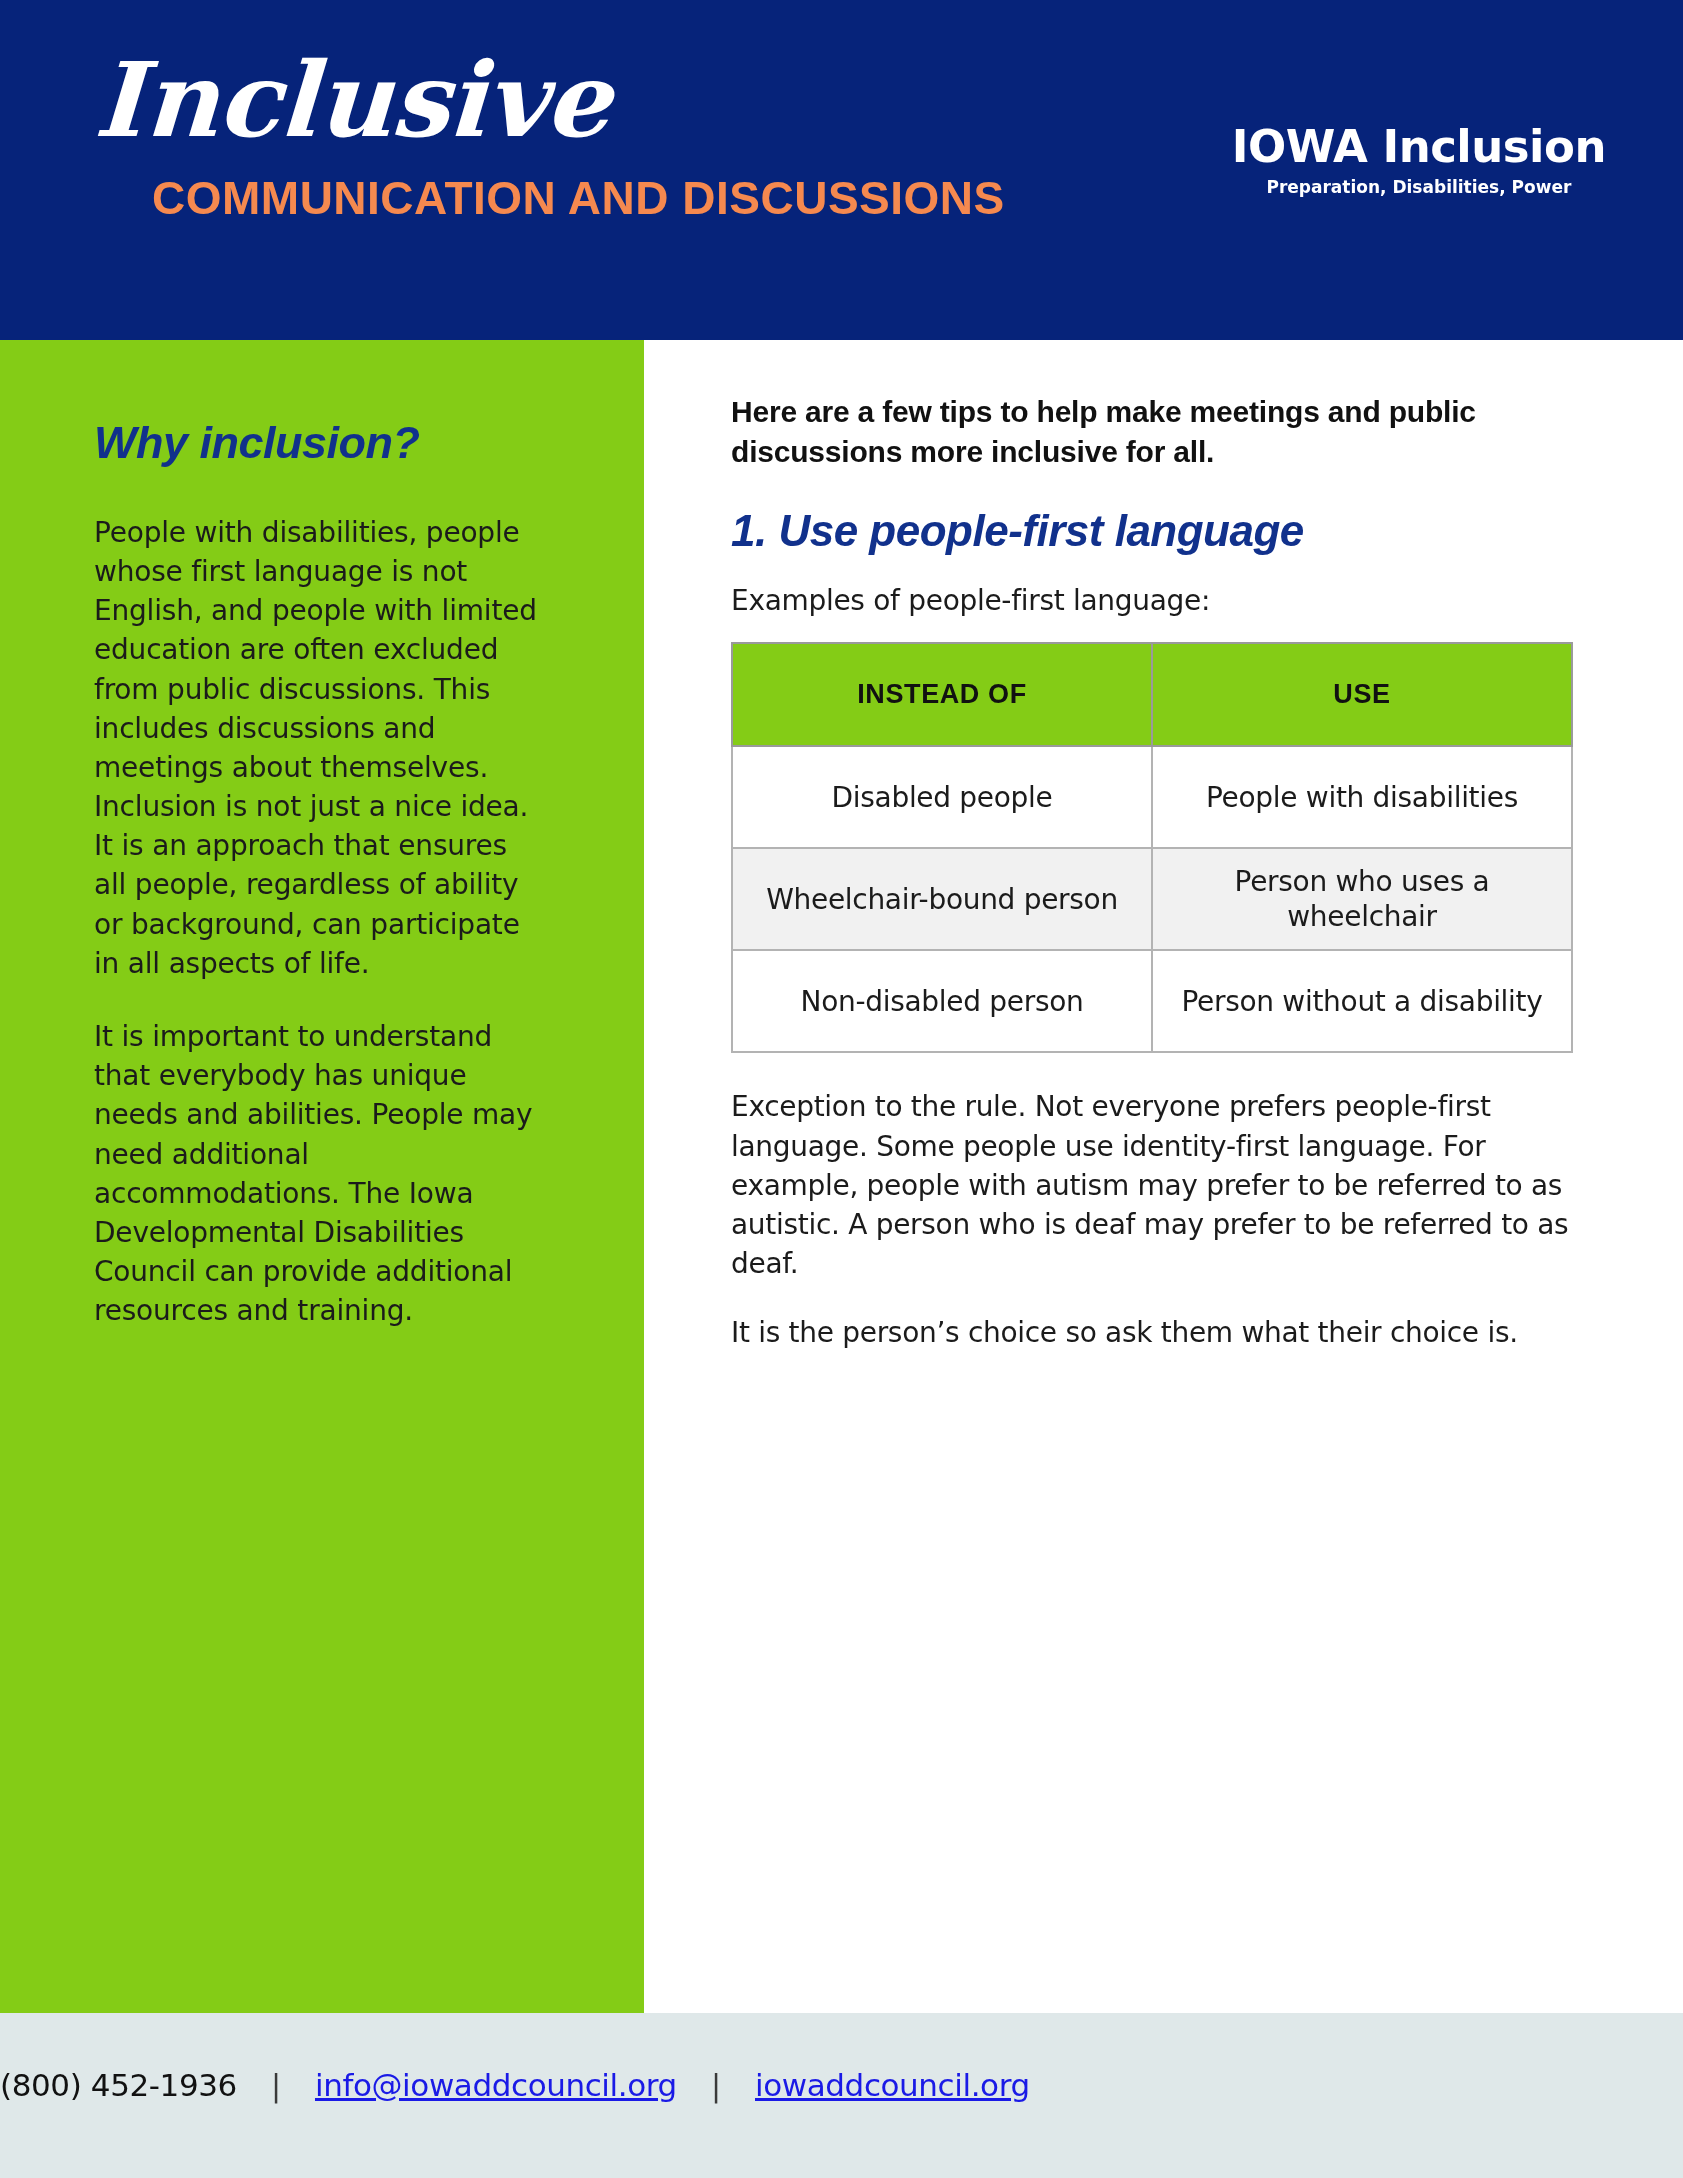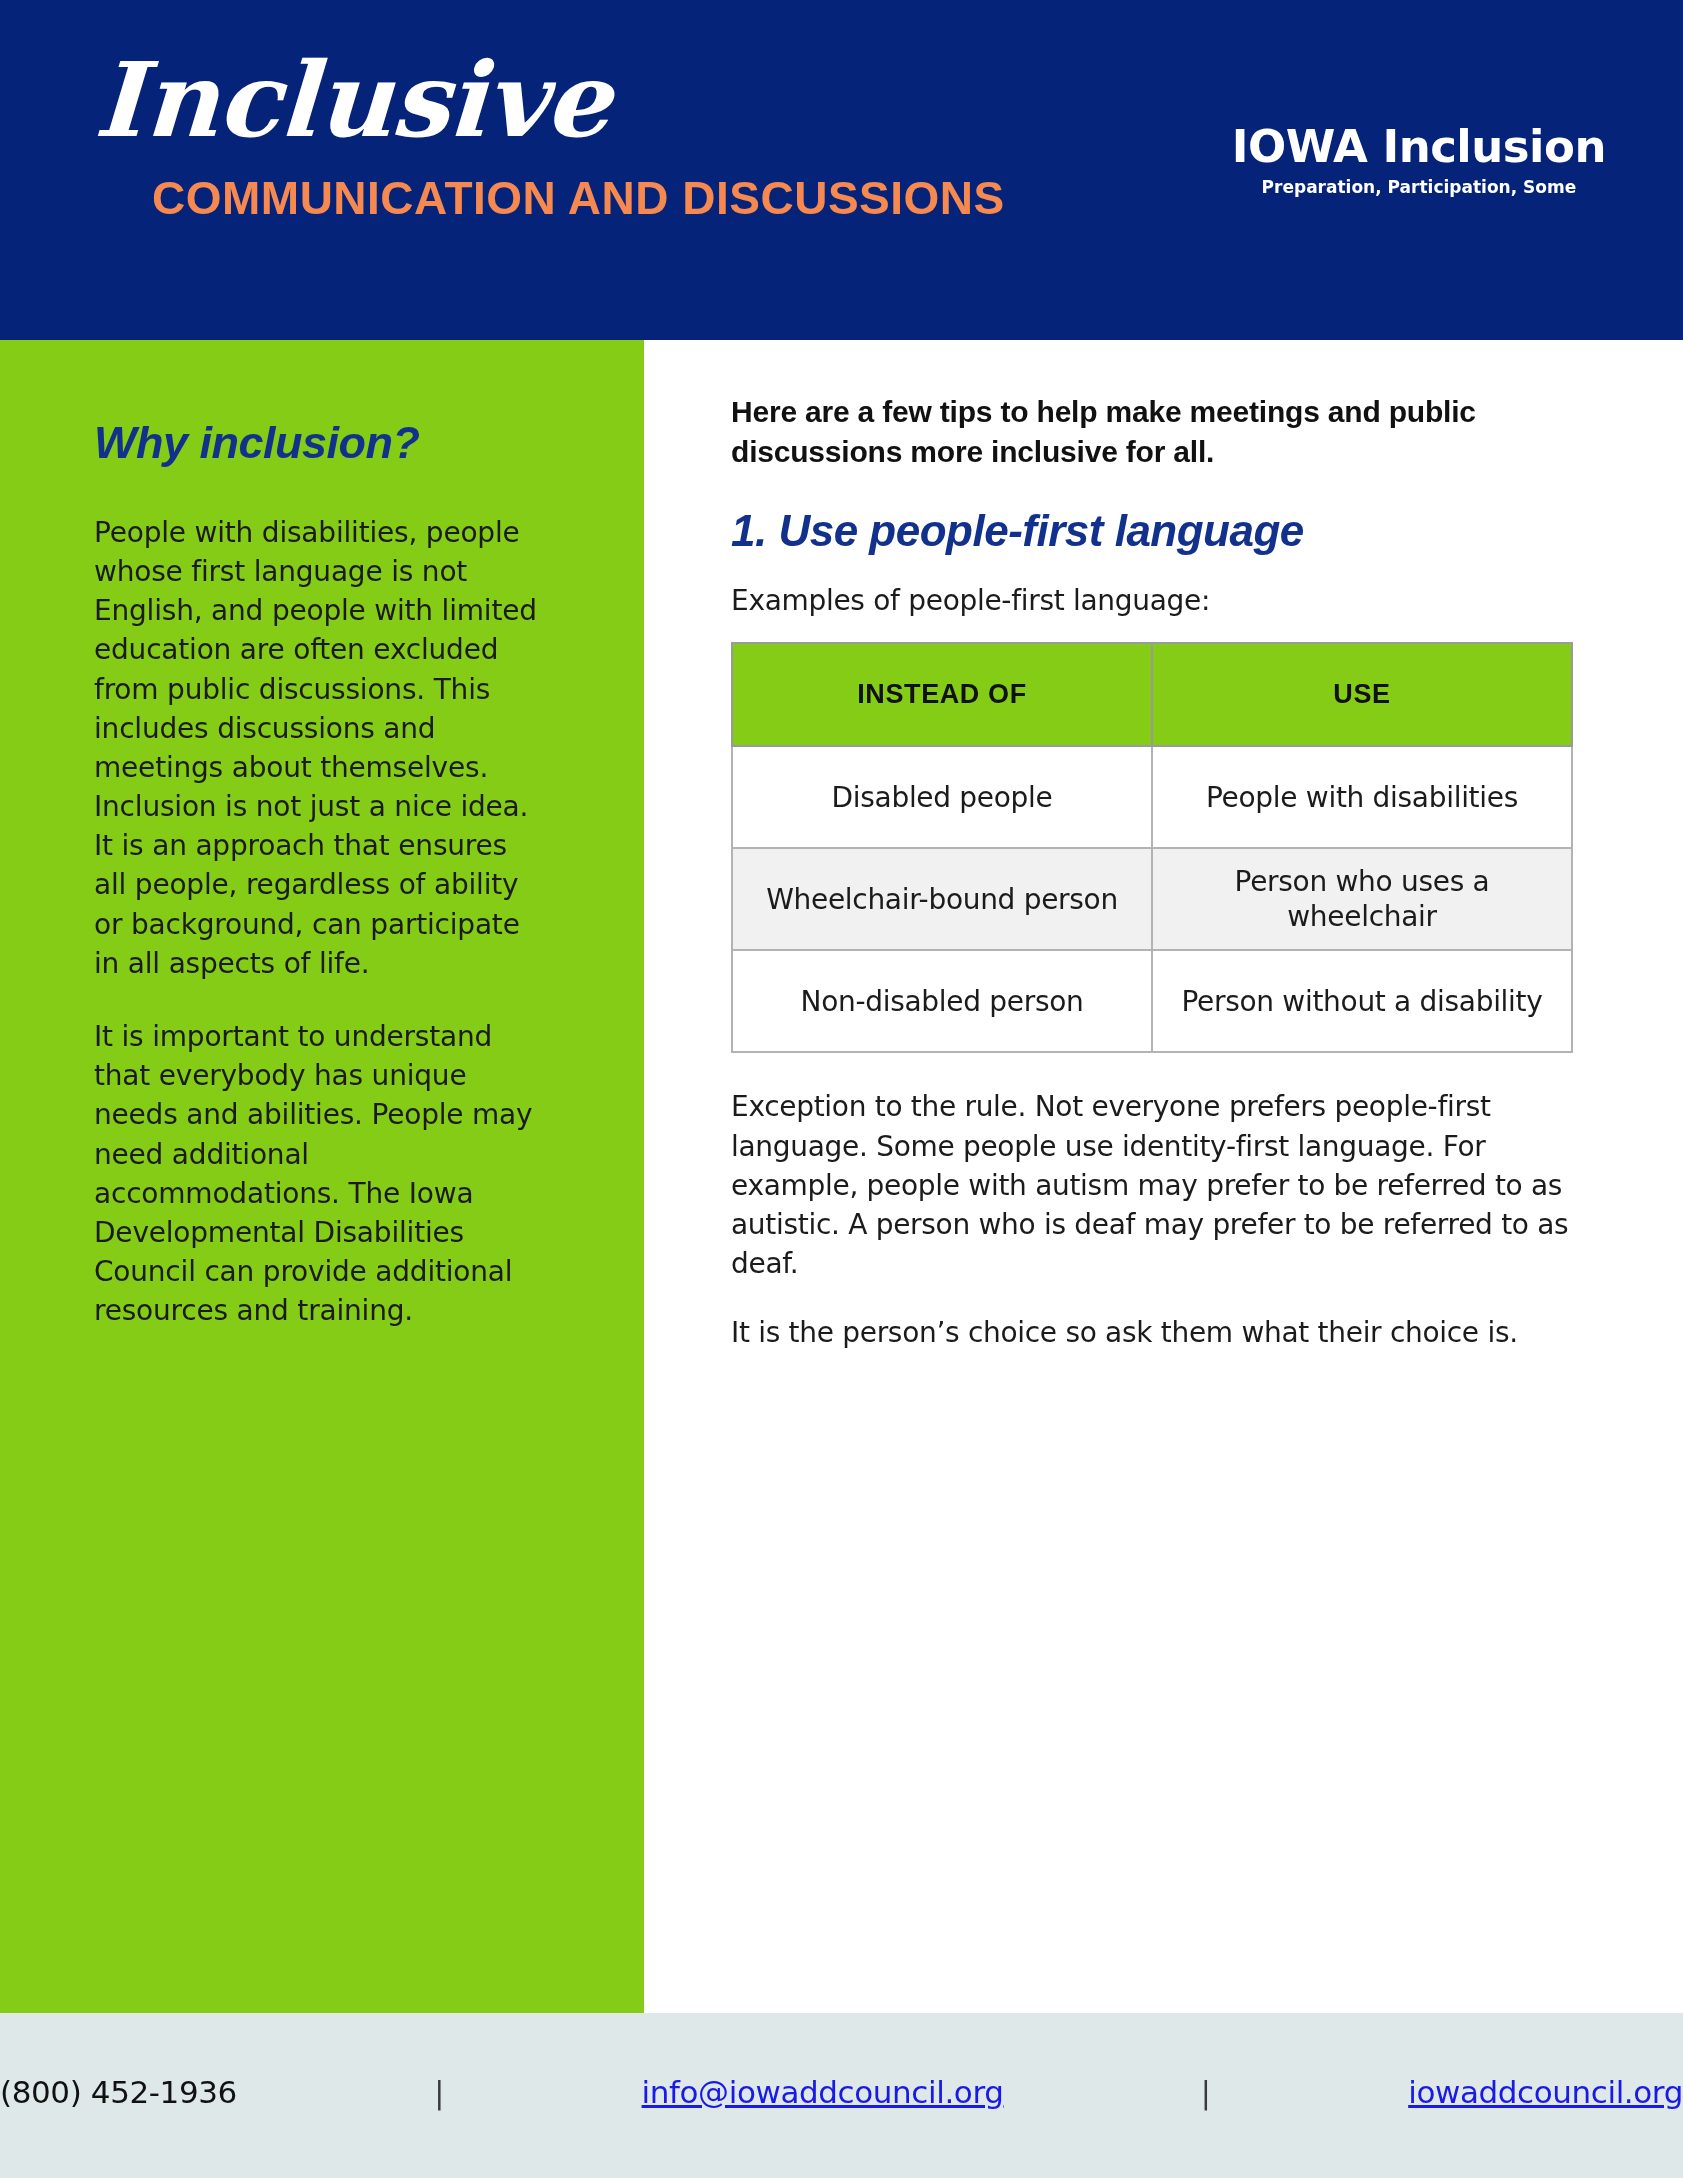--- a/index.html
+++ b/index.html
@@ -230,25 +230,25 @@
     left: 0;
     top: 2013px;
     width: 1683px;
     height: 165px;
     background: #DFE8E9;
   }
 
   .footer-row {
     position: absolute;
     left: 0;
-    top: 61px;
+    top: 54px;
     width: 1683px;
     display: flex;
     align-items: center;
-    justify-content: space-between;
+    justify-content: flex-start;
     gap: 0;
     font-family: "DejaVu Sans", sans-serif;
     font-size: 31px;
     color: #111111;
   }
 
   .footer-phone { color: #111111; letter-spacing: -0.4px; }
 
   .footer-sep {
     color: #3a3a3a;
@@ -269,21 +269,21 @@
 
   <div class="header-band">
 
     <div class="title-block">
       <span class="title-script">Inclusive</span>
       <span class="title-sub">COMMUNICATION AND DISCUSSIONS</span>
     </div>
 
     <div class="logo-block">
       <span class="logo-main">IOWA Inclusion</span>
-      <span class="logo-tag">Preparation, Participation, Some</span>
+      <span class="logo-tag">Preparation, Disabilities, Power</span>
     </div>
 
   </div>
 
   <div class="body-area">
 
     <aside class="sidebar">
       <div class="sidebar-inner">
         <h2 class="sidebar-heading">Why inclusion?</h2>
         <p class="sidebar-p">People with disabilities, people whose first language is not English, and people with limited education are often excluded from public discussions. This includes discussions and meetings about themselves. Inclusion is not just a nice idea. It is an approach that ensures all people, regardless of ability or background, can participate in all aspects of life.</p>

